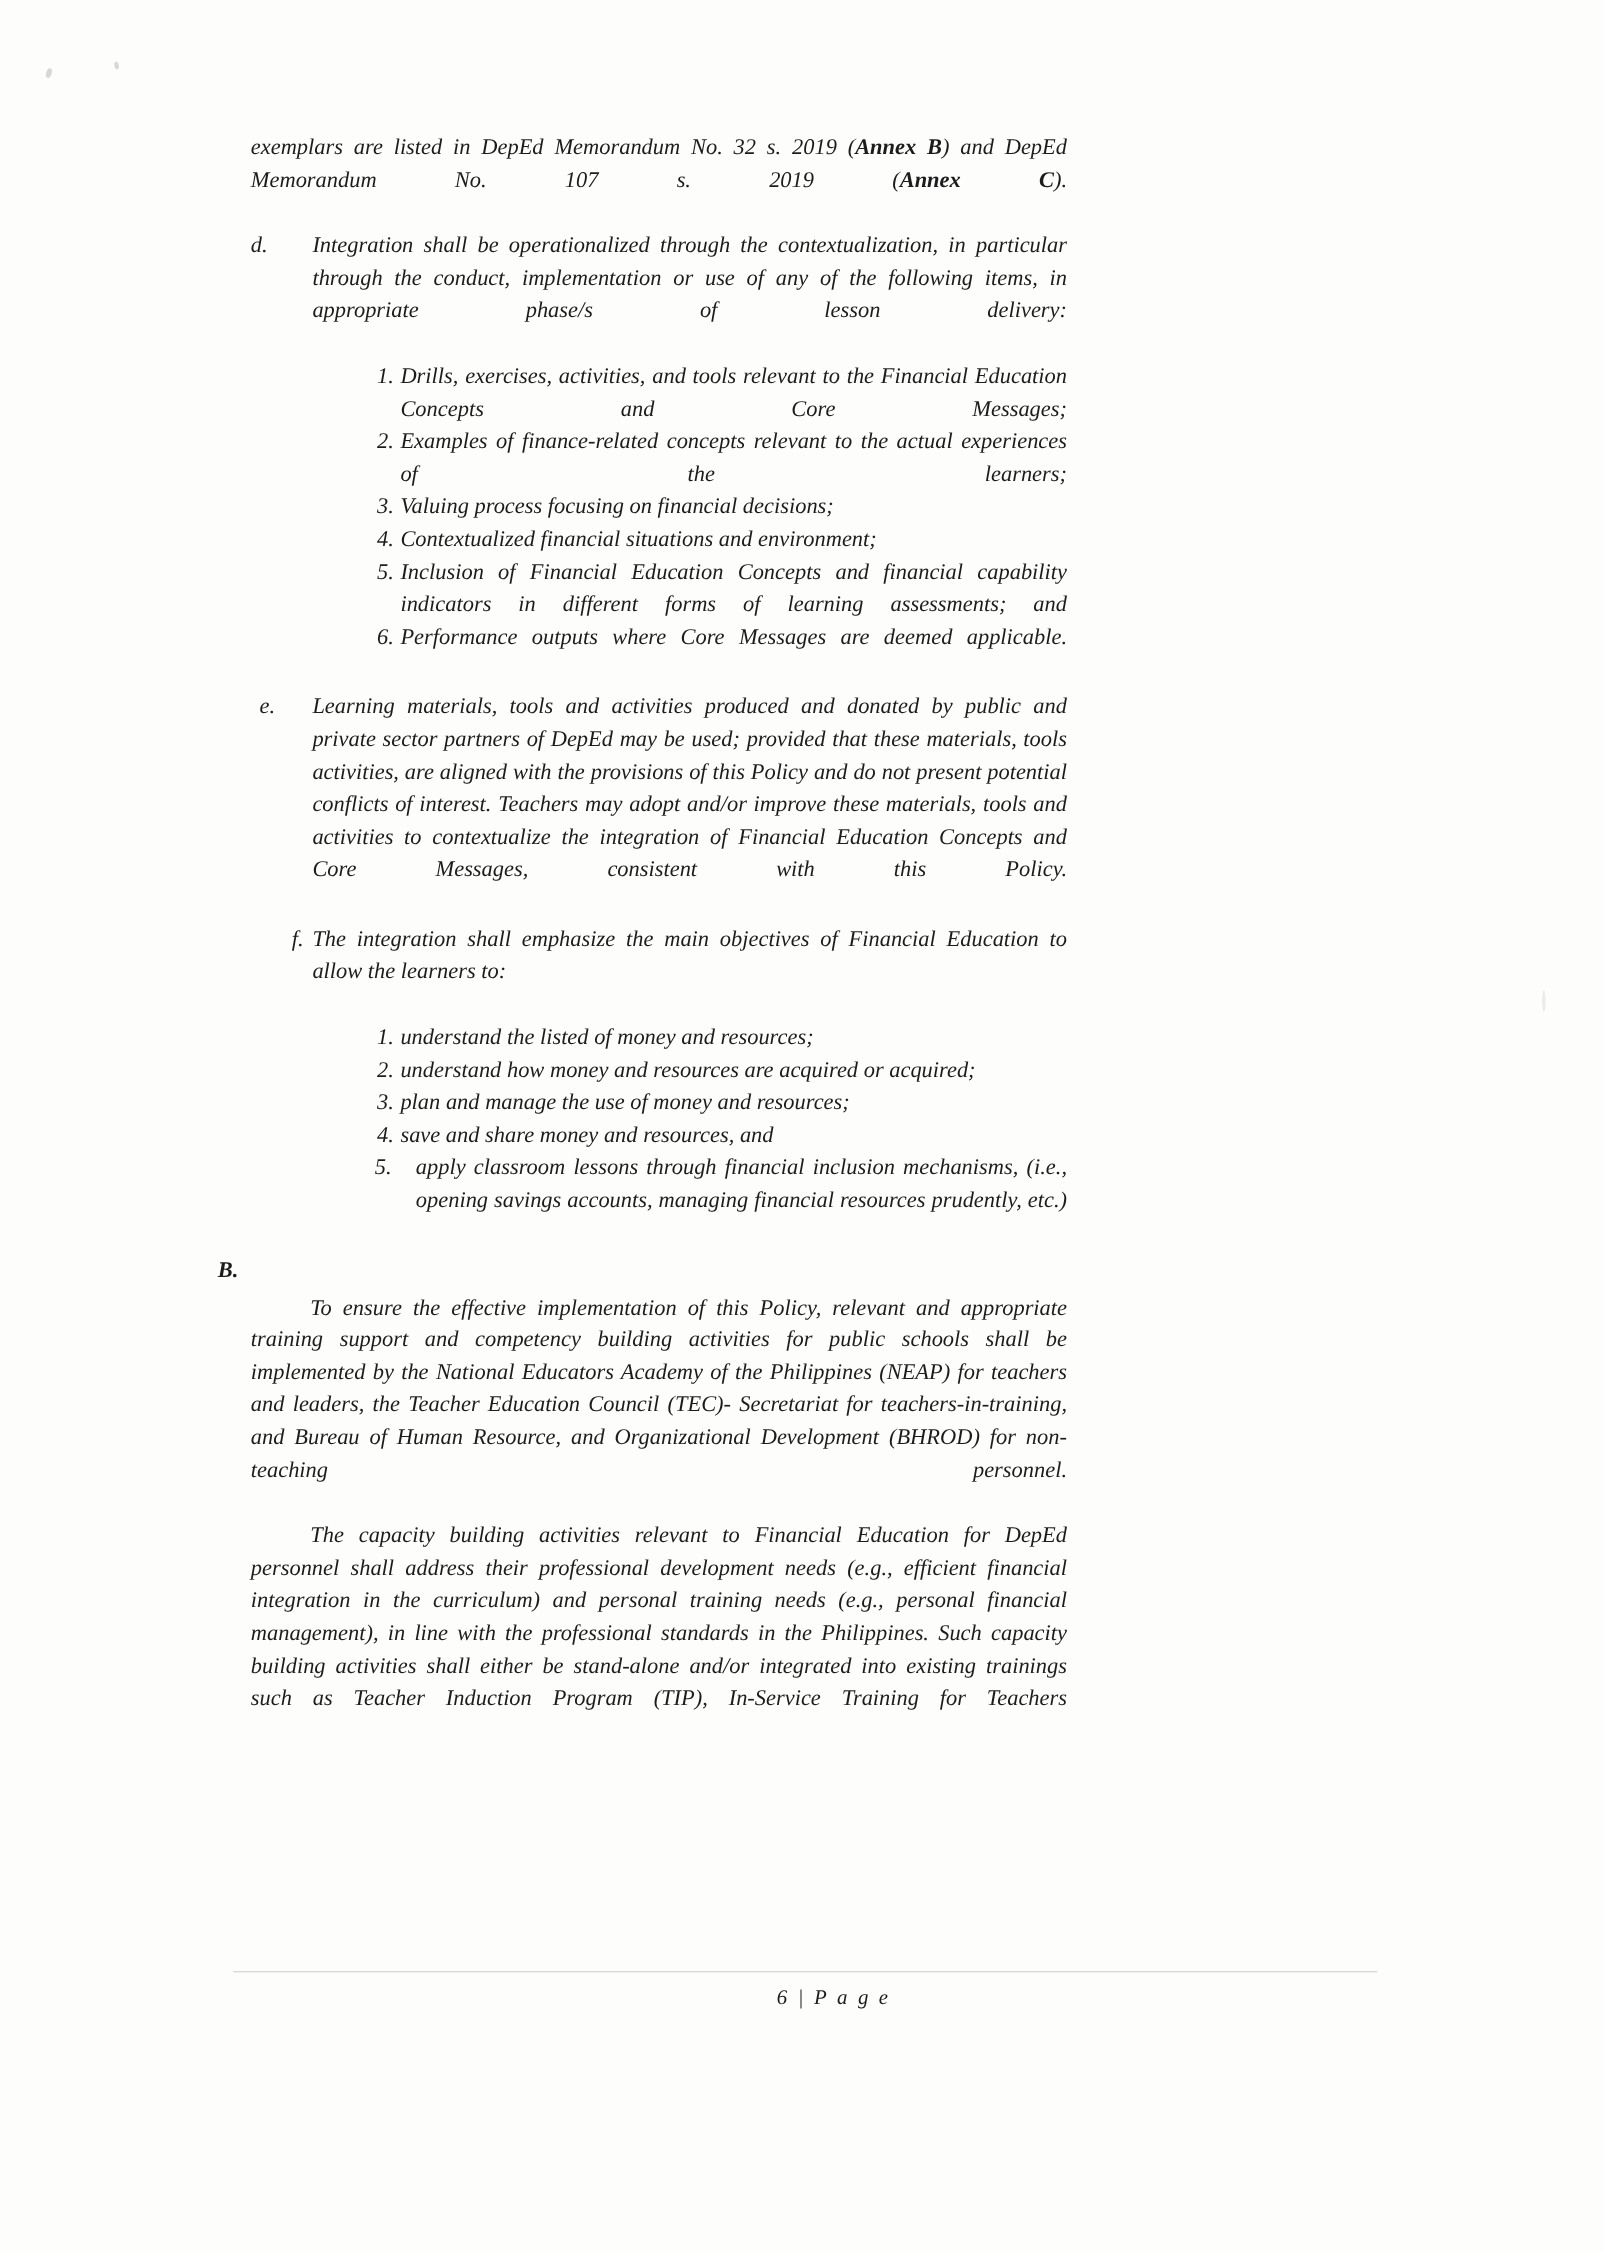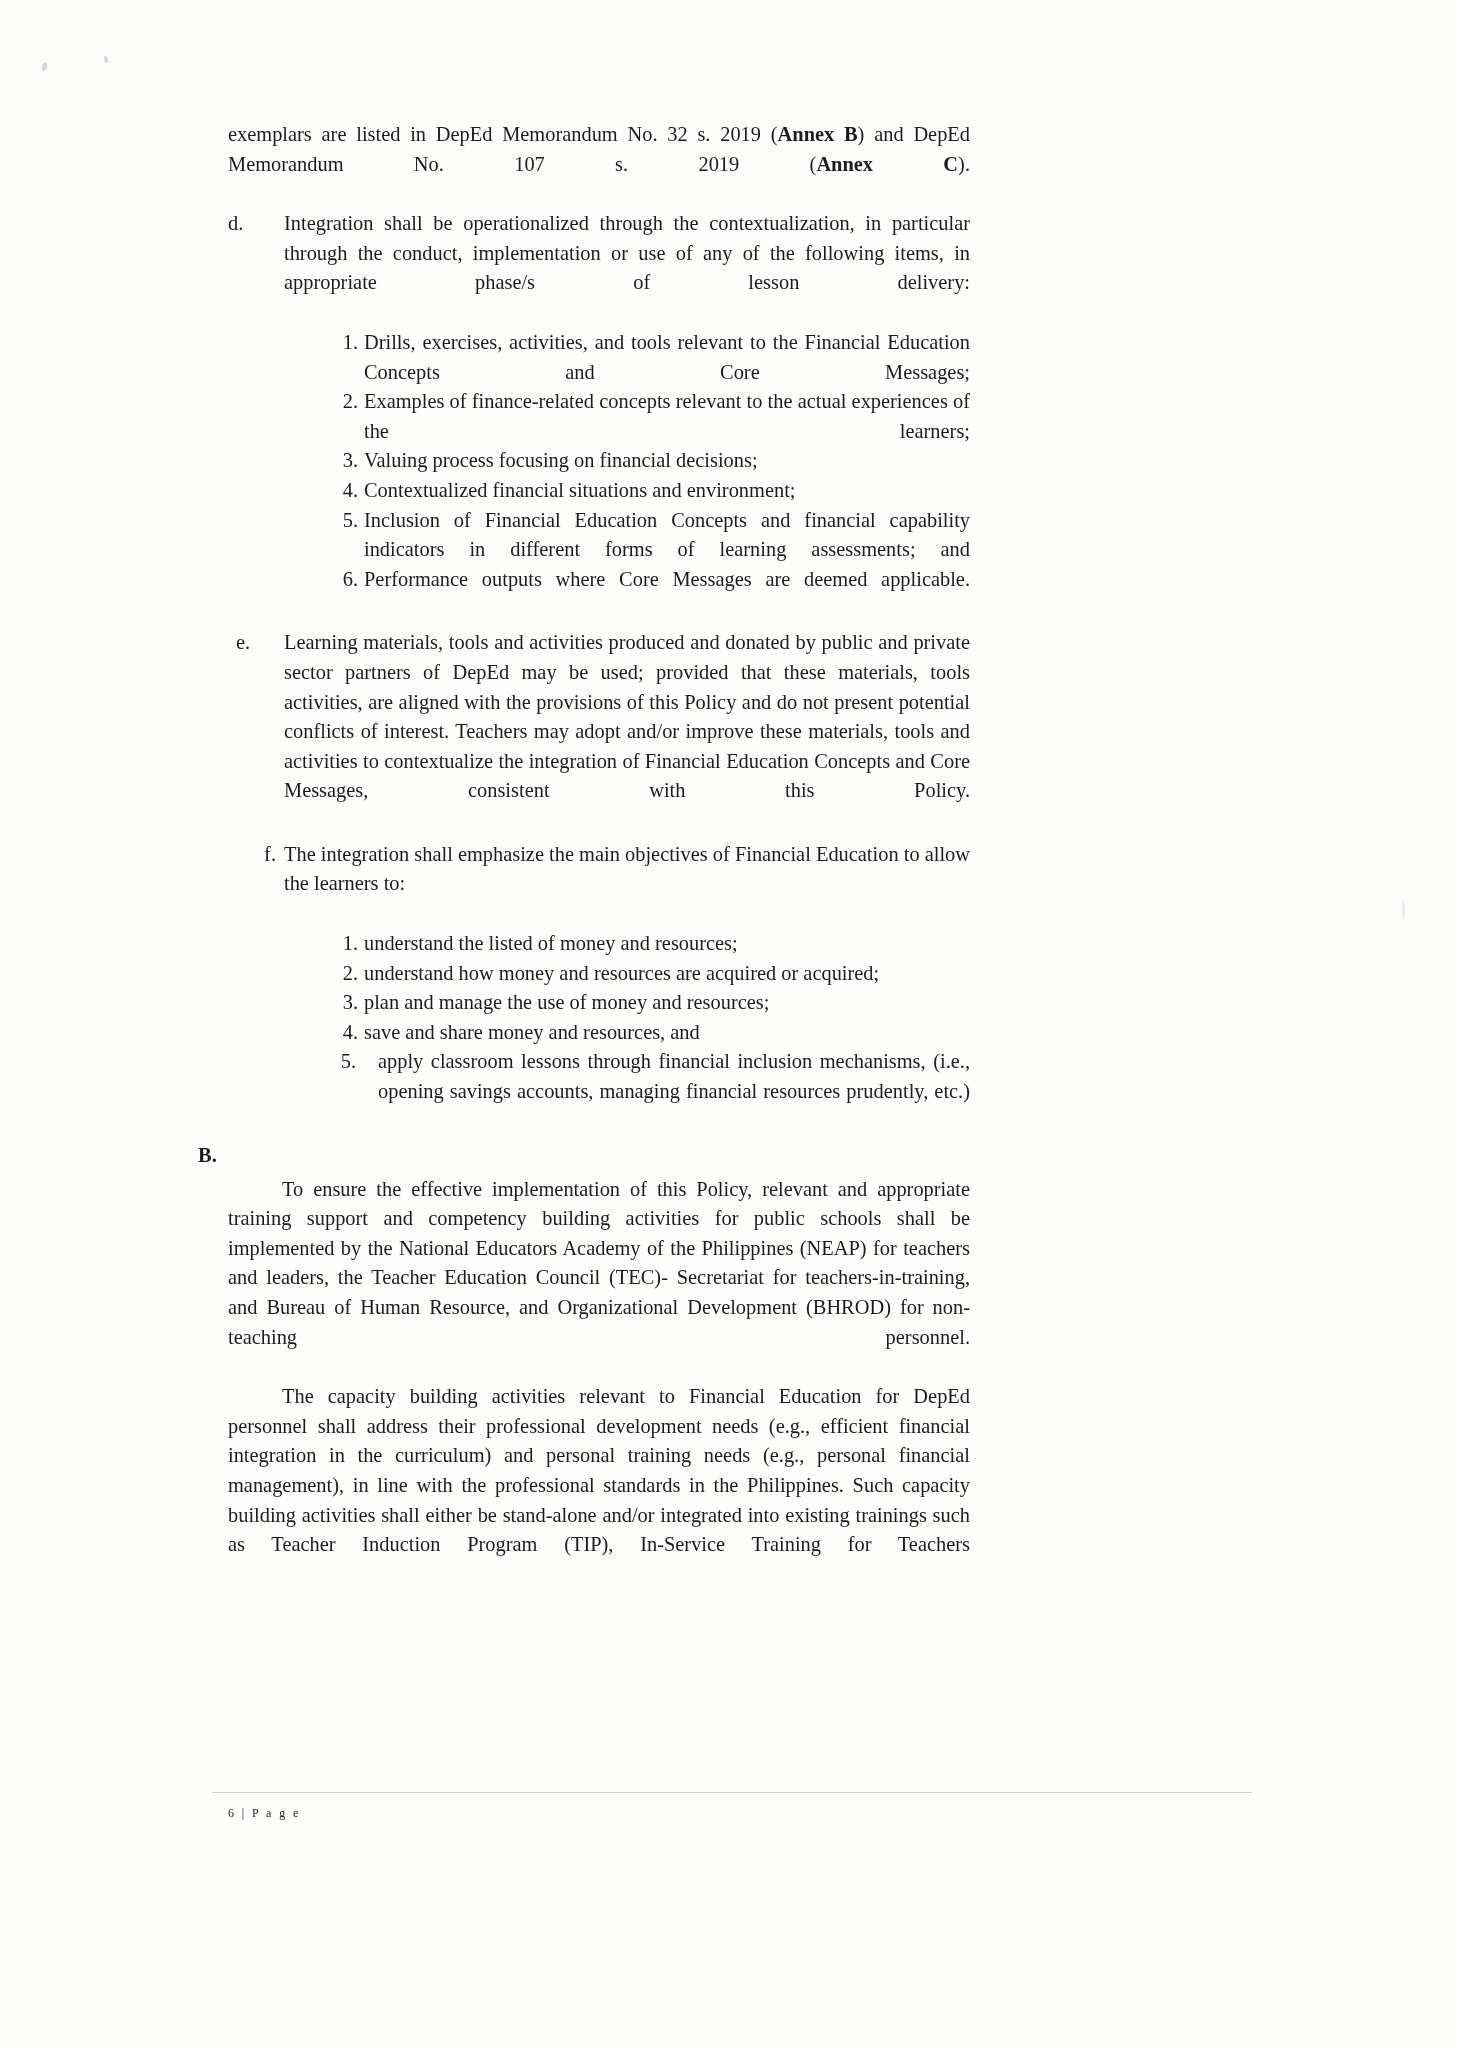--- a/index.html
+++ b/index.html
@@ -11,20 +11,21 @@
     font-family: "Liberation Serif", "DejaVu Serif", serif;
     color: #1c1c1c;
   }
   .page {
     position: relative;
     width: 1458px;
     height: 2048px;
     margin: 0 auto;
     background: #fdfdfc;
     overflow: hidden;
+    font-style: italic;
   }
   
   .scan-speck {
     position: absolute;
     background: #b9b9b9;
     opacity: .55;
     border-radius: 50%;
   }
   .speck-1 { left: 42px;  top: 62px;  width: 5px;  height: 9px; transform: rotate(18deg); }
   .speck-2 { left: 104px; top: 56px;  width: 4px;  height: 7px; transform: rotate(-12deg); }
@@ -125,22 +126,22 @@
     top: 1792px;
     width: 1040px;
     height: 1px;
     background: #cfcfcf;
   }
   .footer {
     position: absolute;
     left: 228px;
     top: 1806px;
     width: 1060px;
-    text-align: left;
-    font-size: 12px;
+    text-align: center;
+    font-size: 19px;
     letter-spacing: 2.4px;
   }
   b { font-weight: bold; }
 </style>
 </head>
 <body>
 
 <div class="page">
 
   <span class="scan-speck speck-1"></span>

